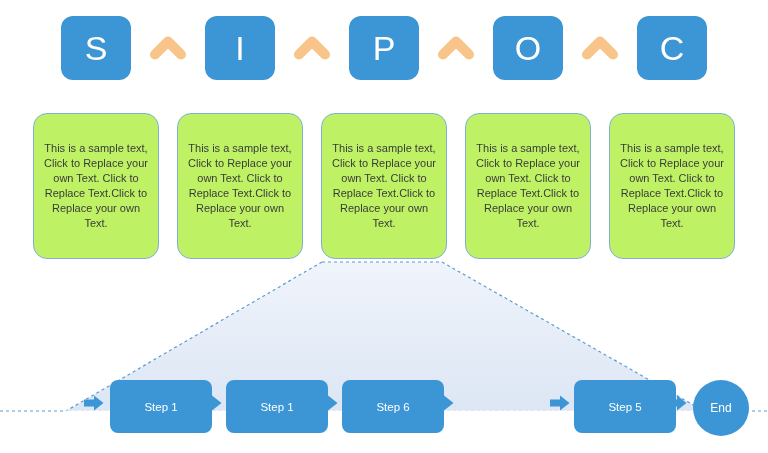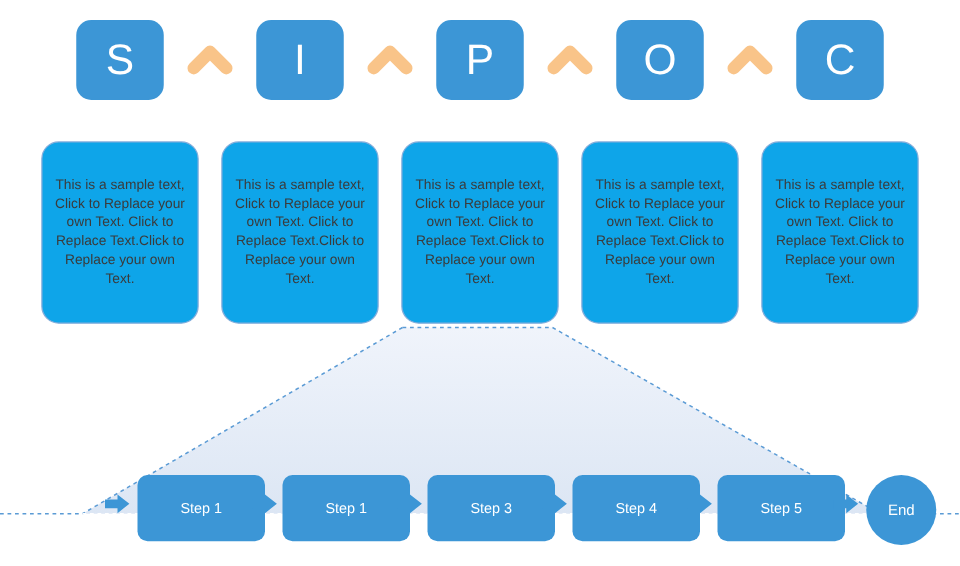--- a/index.html
+++ b/index.html
@@ -33,21 +33,21 @@
     width: 40px;
     height: 30px;
   }
 
   
   .card {
     position: absolute;
     top: 113px;
     width: 126px;
     height: 146px;
-    background: #0ea5e9;
+    background: #bef264;
     border: 1px solid var(--card_border);
     border-radius: 14px;
     display: flex;
     align-items: center;
     justify-content: center;
     padding: 0 7px;
     z-index: 2;
   }
   .card-text {
     font-size: 11px;
@@ -168,26 +168,25 @@
   <div class="proc-step" style="left:110px">Step 1</div>
 
   <svg class="proc-arrow" style="left:202px" viewBox="0 0 20 18">
     <path d="M0 5.5 H10 V1.5 L19.5 9 L10 16.5 V12.5 H0 Z" fill="var(--shape_blue)"></path>
   </svg>
   <div class="proc-step" style="left:226px">Step 1</div>
 
   <svg class="proc-arrow" style="left:318px" viewBox="0 0 20 18">
     <path d="M0 5.5 H10 V1.5 L19.5 9 L10 16.5 V12.5 H0 Z" fill="var(--shape_blue)"></path>
   </svg>
-  <div class="proc-step" style="left:342px">Step 3</div>
+  <div class="proc-step" style="left:342px">Step 6</div>
 
   <svg class="proc-arrow" style="left:434px" viewBox="0 0 20 18">
     <path d="M0 5.5 H10 V1.5 L19.5 9 L10 16.5 V12.5 H0 Z" fill="var(--shape_blue)"></path>
   </svg>
-  <div class="proc-step" style="left:458px">Step 4</div>
 
   <svg class="proc-arrow" style="left:550px" viewBox="0 0 20 18">
     <path d="M0 5.5 H10 V1.5 L19.5 9 L10 16.5 V12.5 H0 Z" fill="var(--shape_blue)"></path>
   </svg>
   <div class="proc-step" style="left:574px">Step 5</div>
 
   <svg class="proc-arrow" style="left:667px" viewBox="0 0 20 18">
     <path d="M0 5.5 H10 V1.5 L19.5 9 L10 16.5 V12.5 H0 Z" fill="var(--shape_blue)"></path>
   </svg>
   <div class="proc-circle" style="left:693px">End</div>

